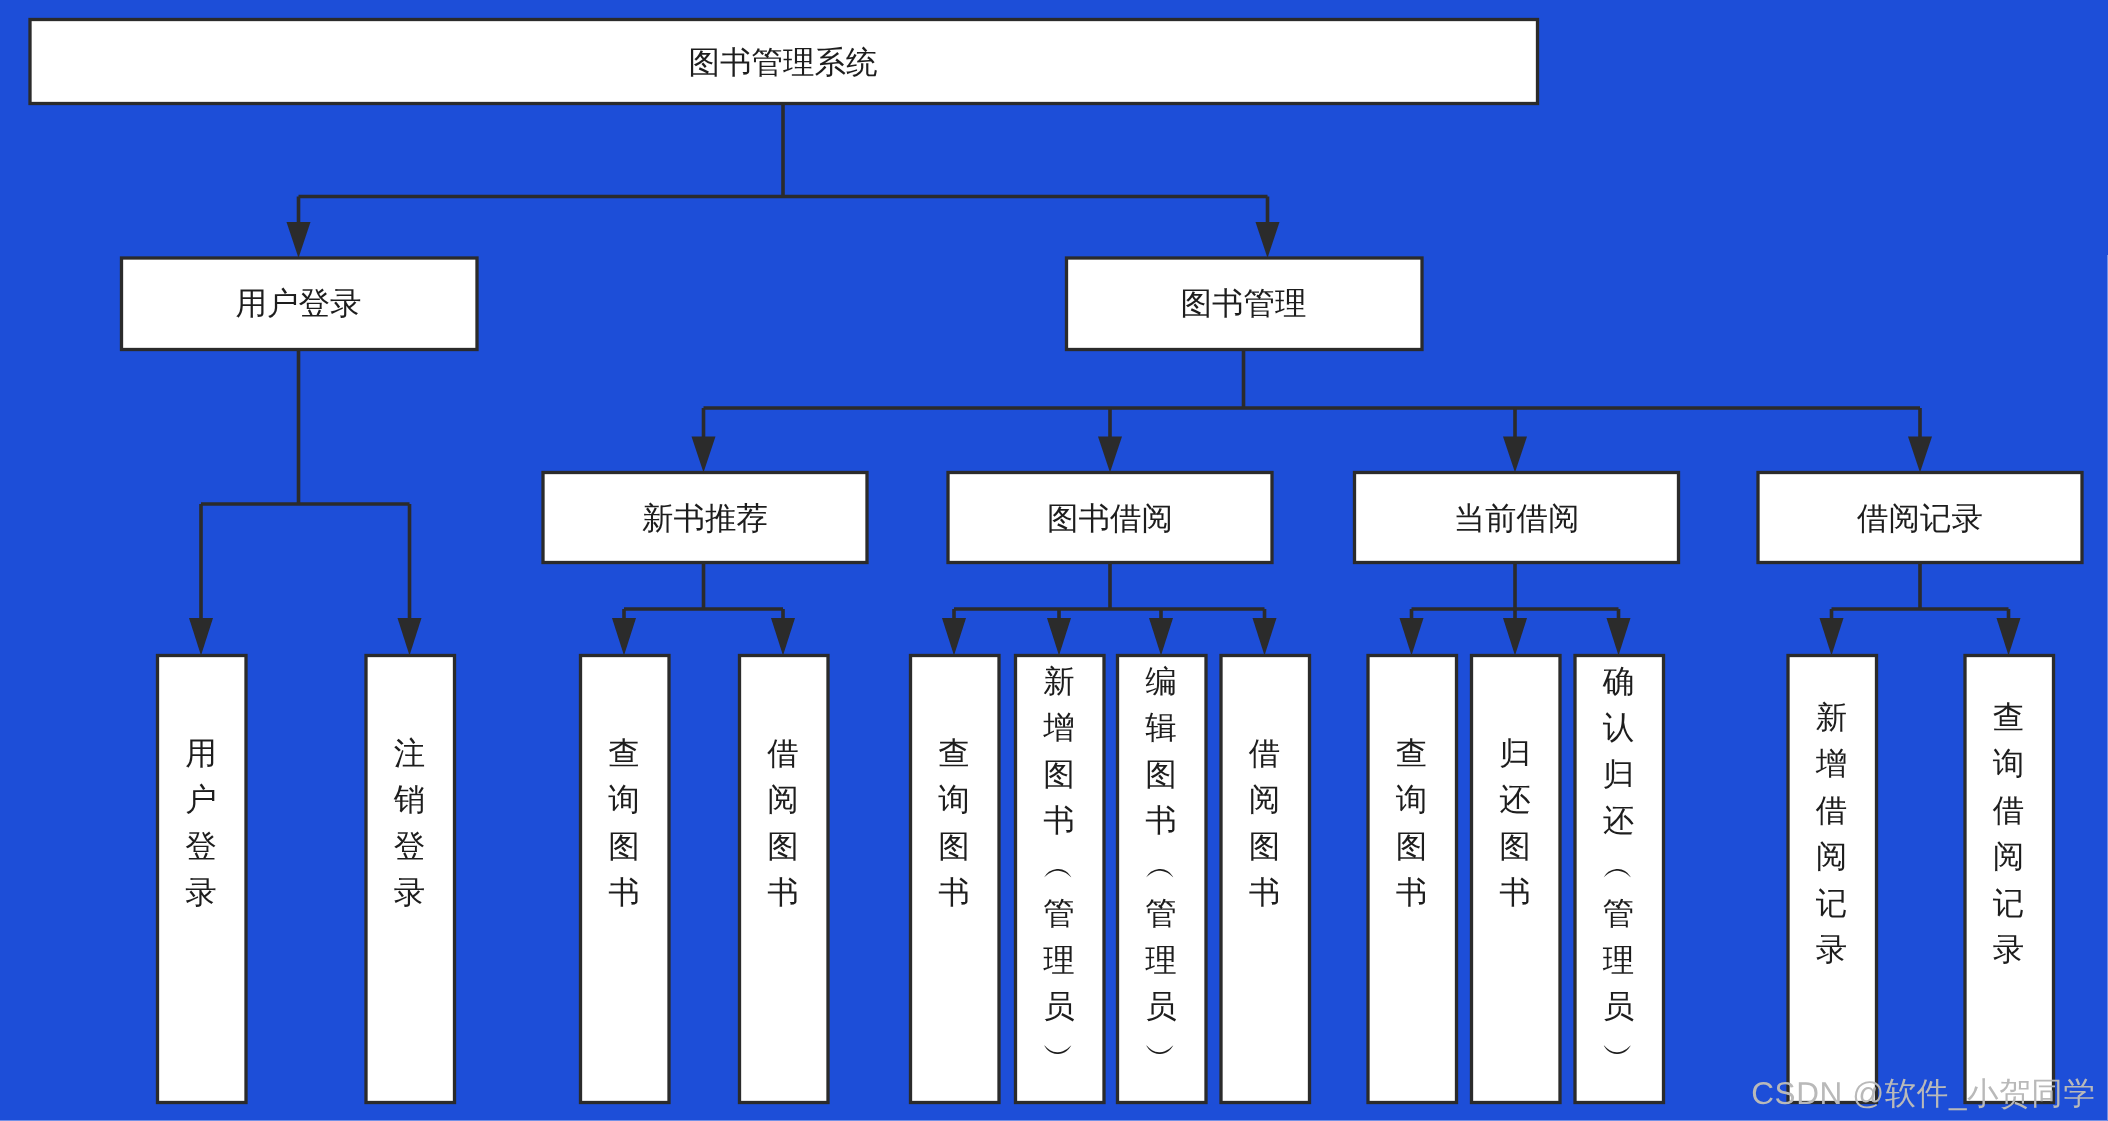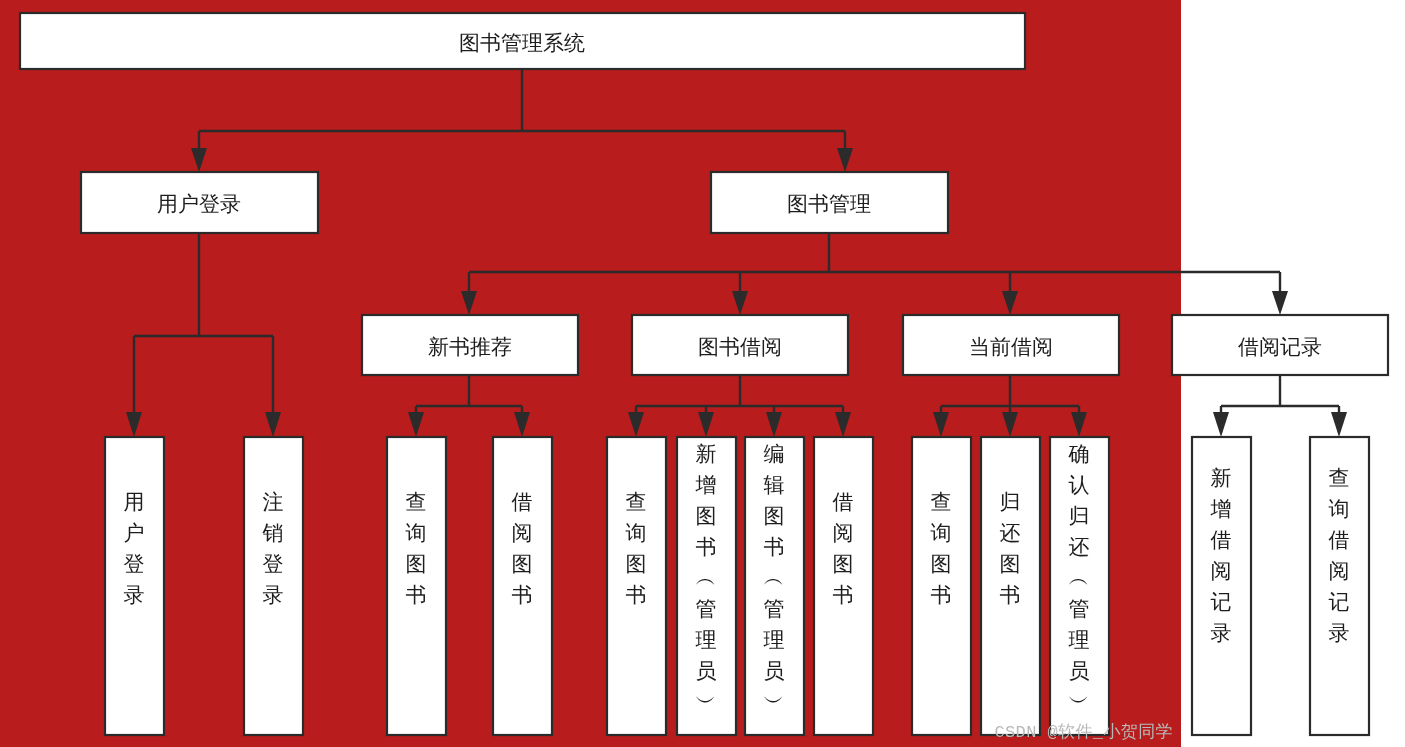--- a/index.html
+++ b/index.html
@@ -9,23 +9,23 @@
   }
   body {
     width: 1405px;
     height: 747px;
     font-family: "Liberation Sans", "DejaVu Sans", sans-serif;
     overflow: hidden;
     position: relative;
   }
   #diagram-root {
     position: relative;
-    width: 1181px;
+    width: 1405px;
     height: 747px;
-    background: #b91c1c;
+    background: #1d4ed8;
   }
   svg#flow {
     position: absolute;
     left: 0;
     top: 0;
     width: 1405px;
     height: 747px;
     display: block;
   }
   .node-rect {
@@ -53,22 +53,22 @@
   .node-label-vertical {
     fill: #1d1d1d;
     font-family: "Liberation Sans", "DejaVu Sans", sans-serif;
     font-size: 21px;
     text-anchor: middle;
   }
   .watermark {
     position: absolute;
     right: 8px;
     bottom: 4px;
-    font-family: Liberation Mono, monospace;
-    font-size: 17px;
+    font-family: Liberation Sans, sans-serif;
+    font-size: 21px;
     color: #b9b9b9;
     white-space: nowrap;
     letter-spacing: 0.4px;
     user-select: none;
   }
 </style>
 </head>
 <body>
 
 <div id="diagram-root">

